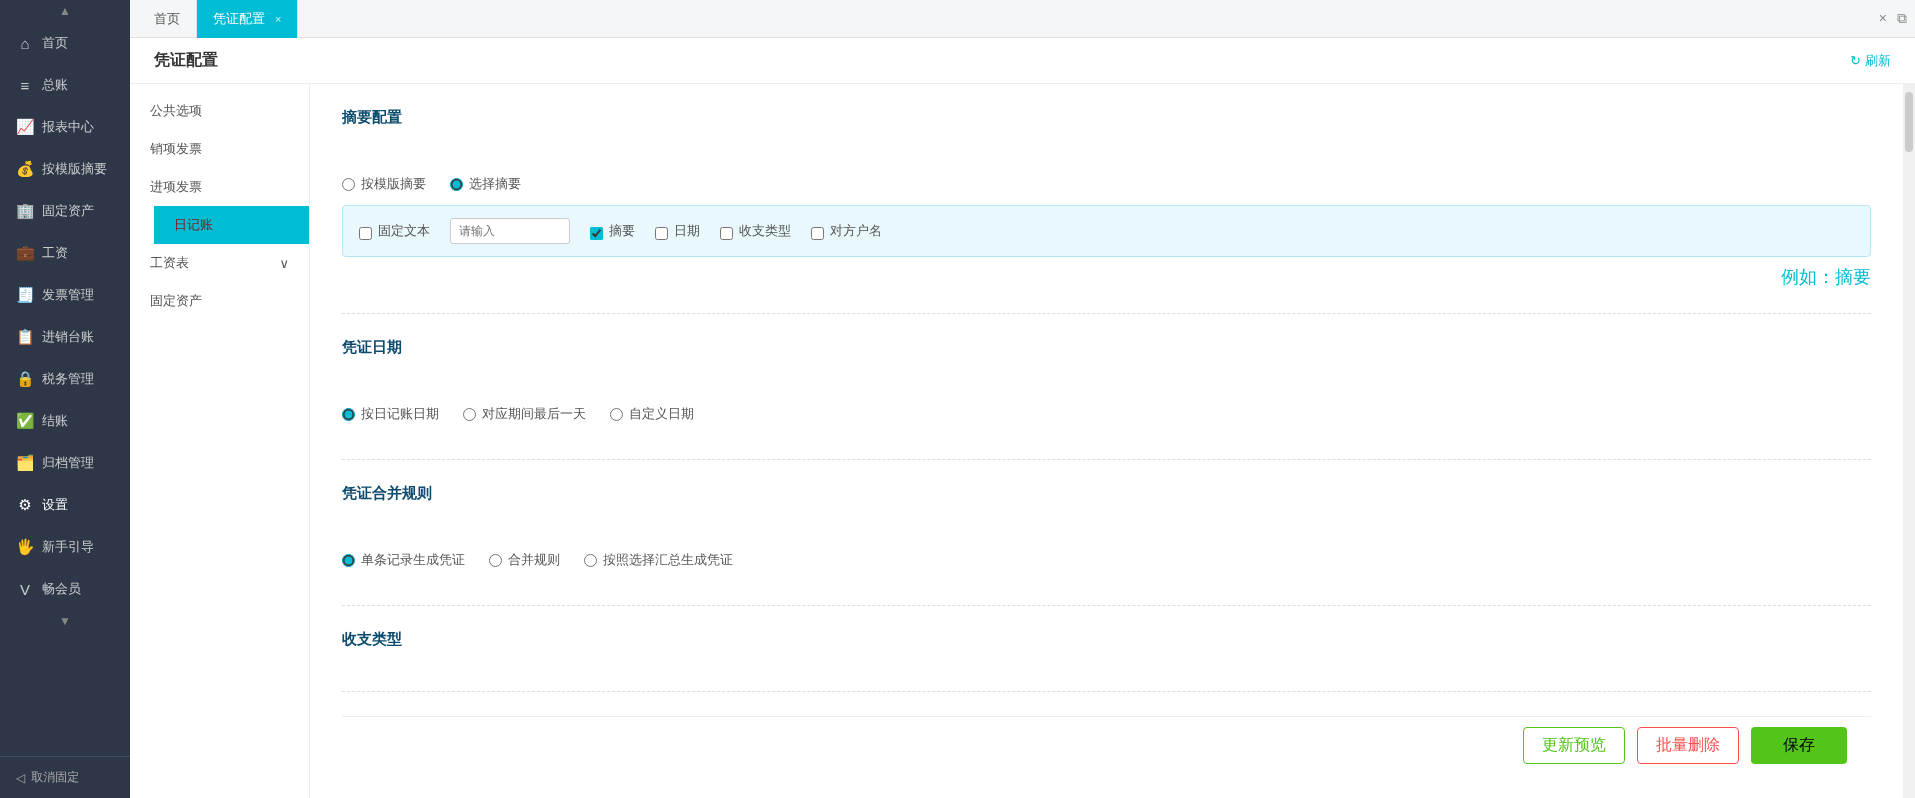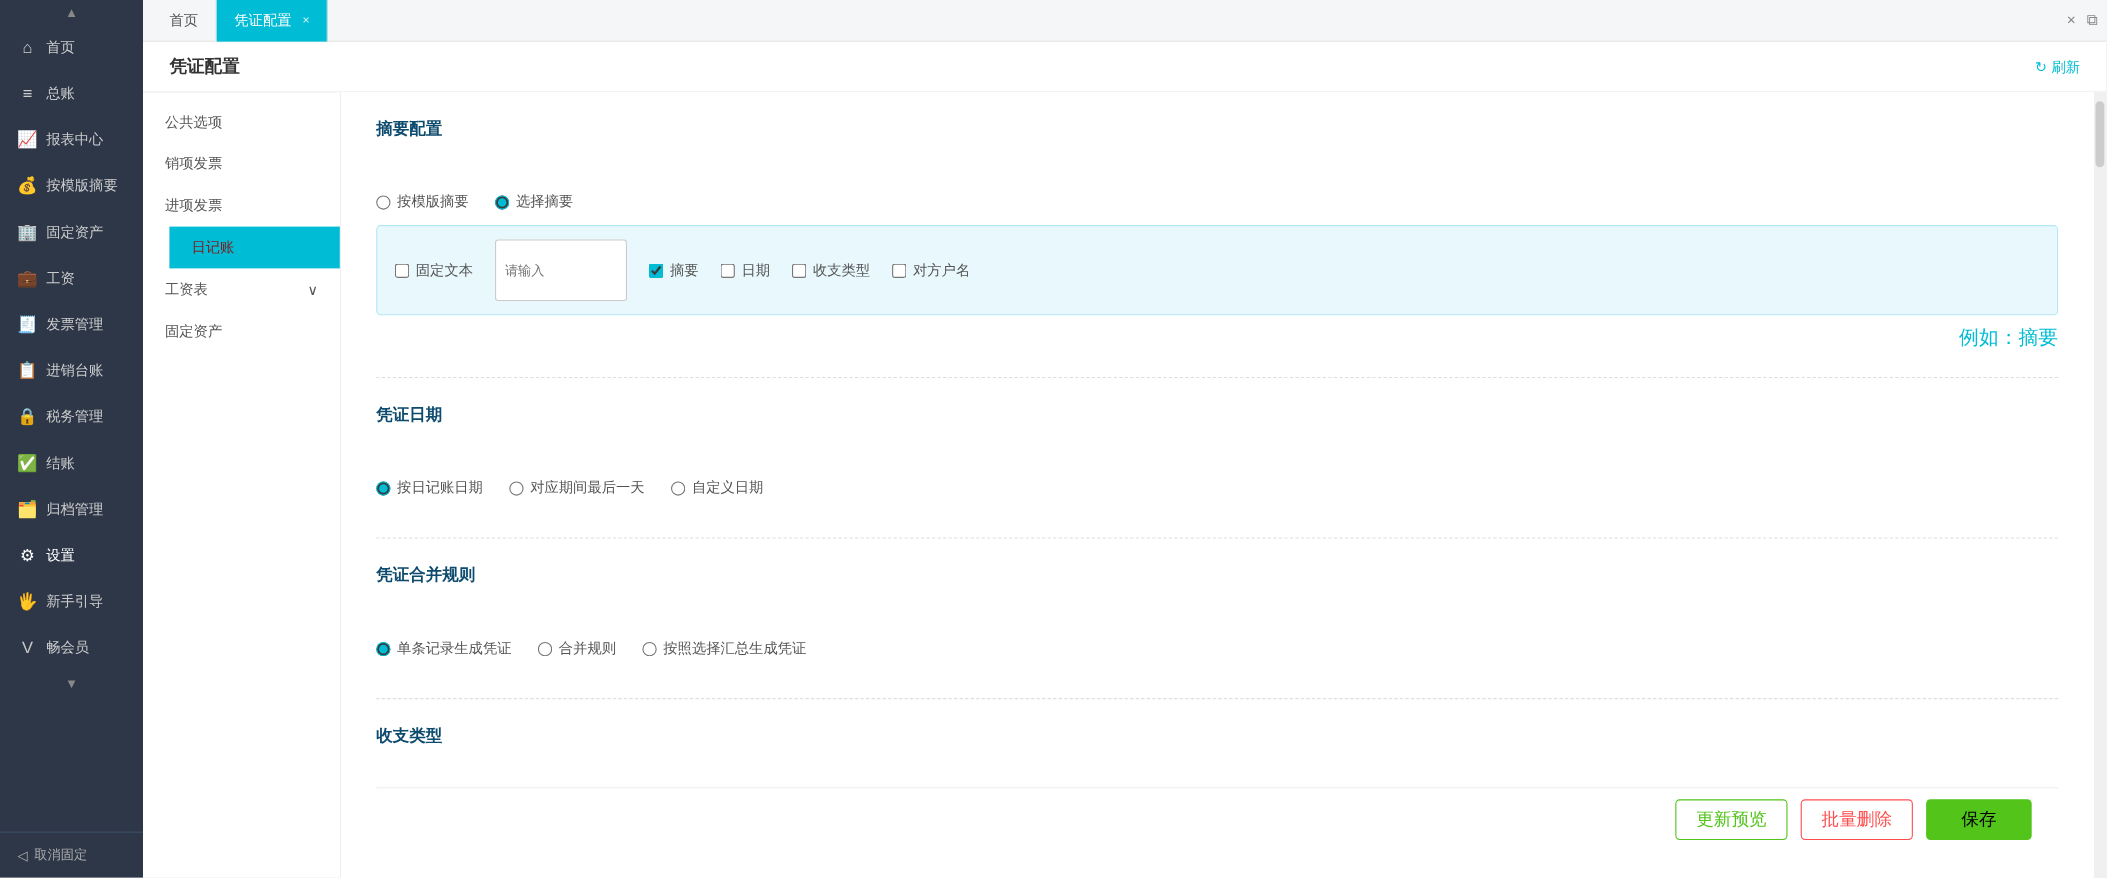--- a/index.html
+++ b/index.html
@@ -165,26 +165,26 @@
     .checkbox-row {
       background: #e8f8fc;
       border: 1px solid #b2e8f5;
       border-radius: 4px;
       padding: 12px 16px;
       display: flex;
       align-items: center;
       gap: 20px;
       flex-wrap: wrap;
     }
-    .checkbox-label { display: flex; align-items: center; gap: 6px; cursor: pointer; color: #555; font-size: 13px; }
+    .checkbox-label { display: flex; align-items: flex-end; gap: 6px; cursor: pointer; color: #555; font-size: 13px; }
     .checkbox-label input[type="checkbox"] { accent-color: #00bcd4; cursor: pointer; }
     .text-input {
       border: 1px solid #ccc;
       border-radius: 3px;
-      padding: 20px 8px;
+      padding: 5px 8px;
       font-size: 12px;
       width: 120px;
       outline: none;
       color: #888;
     }
     .example-text { color: #00bcd4; font-size: 18px; margin-top: 8px; text-align: right; }
 
     
     .bottom-toolbar {
       position: sticky;

